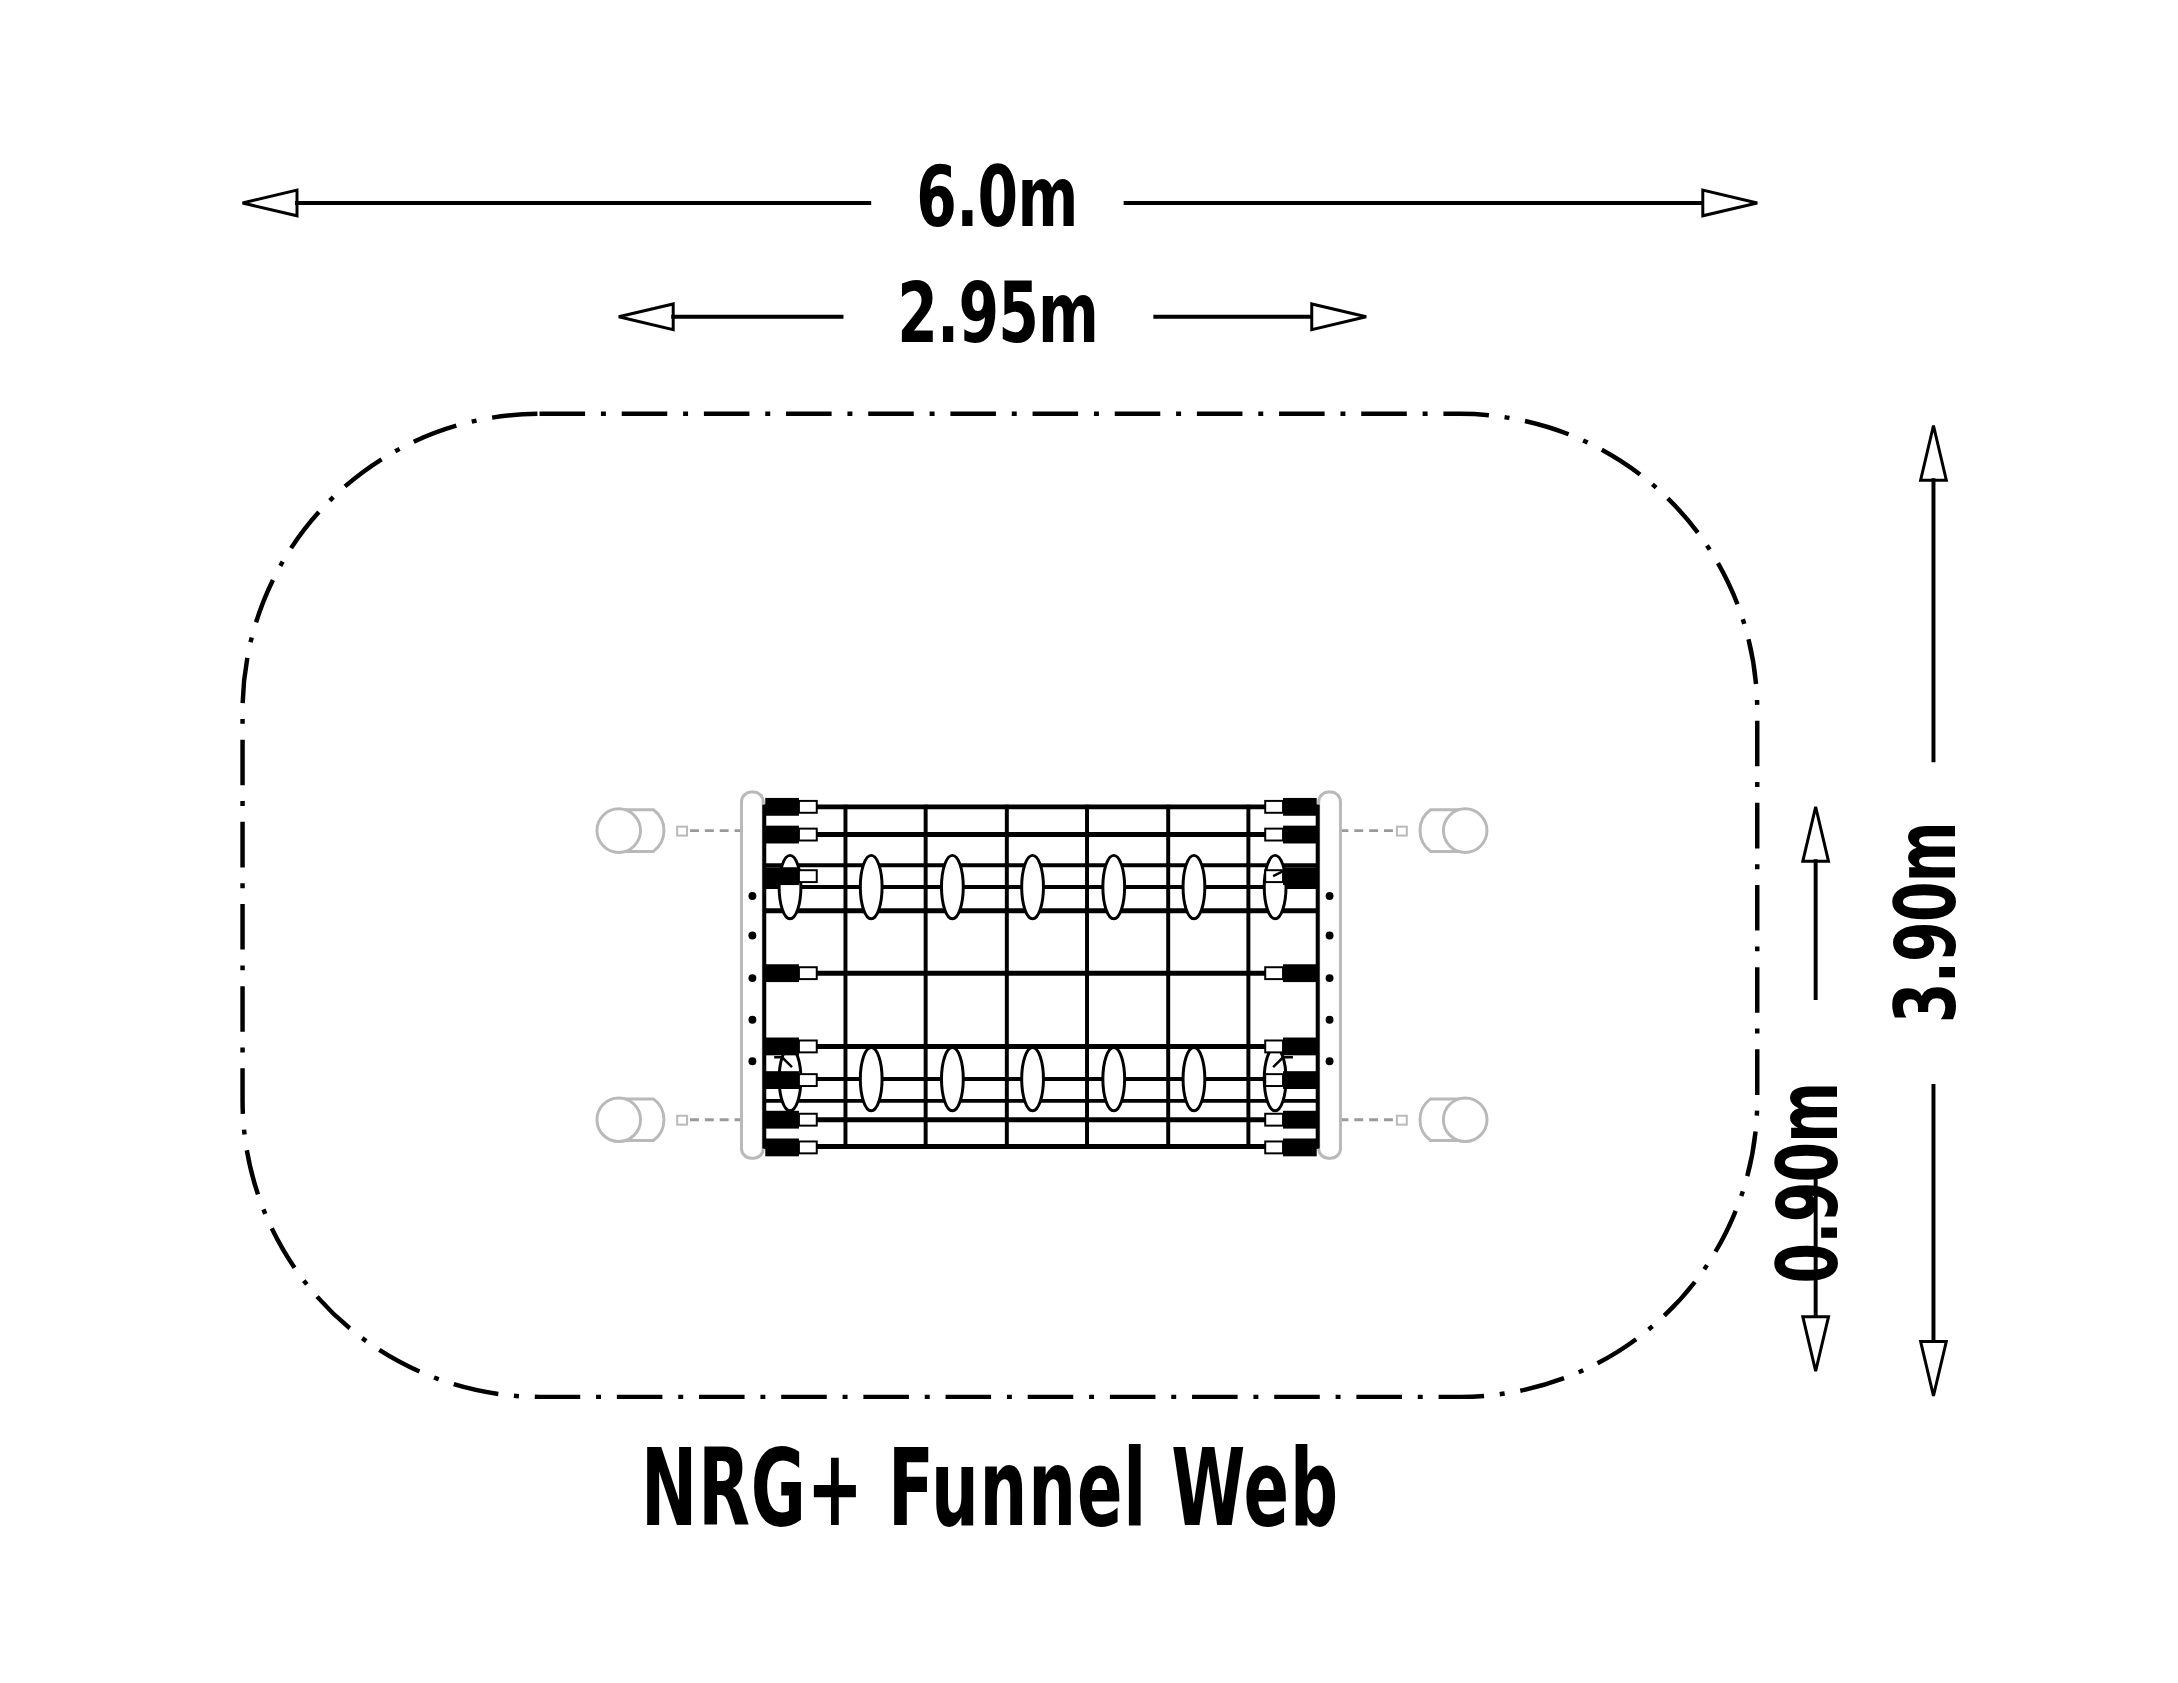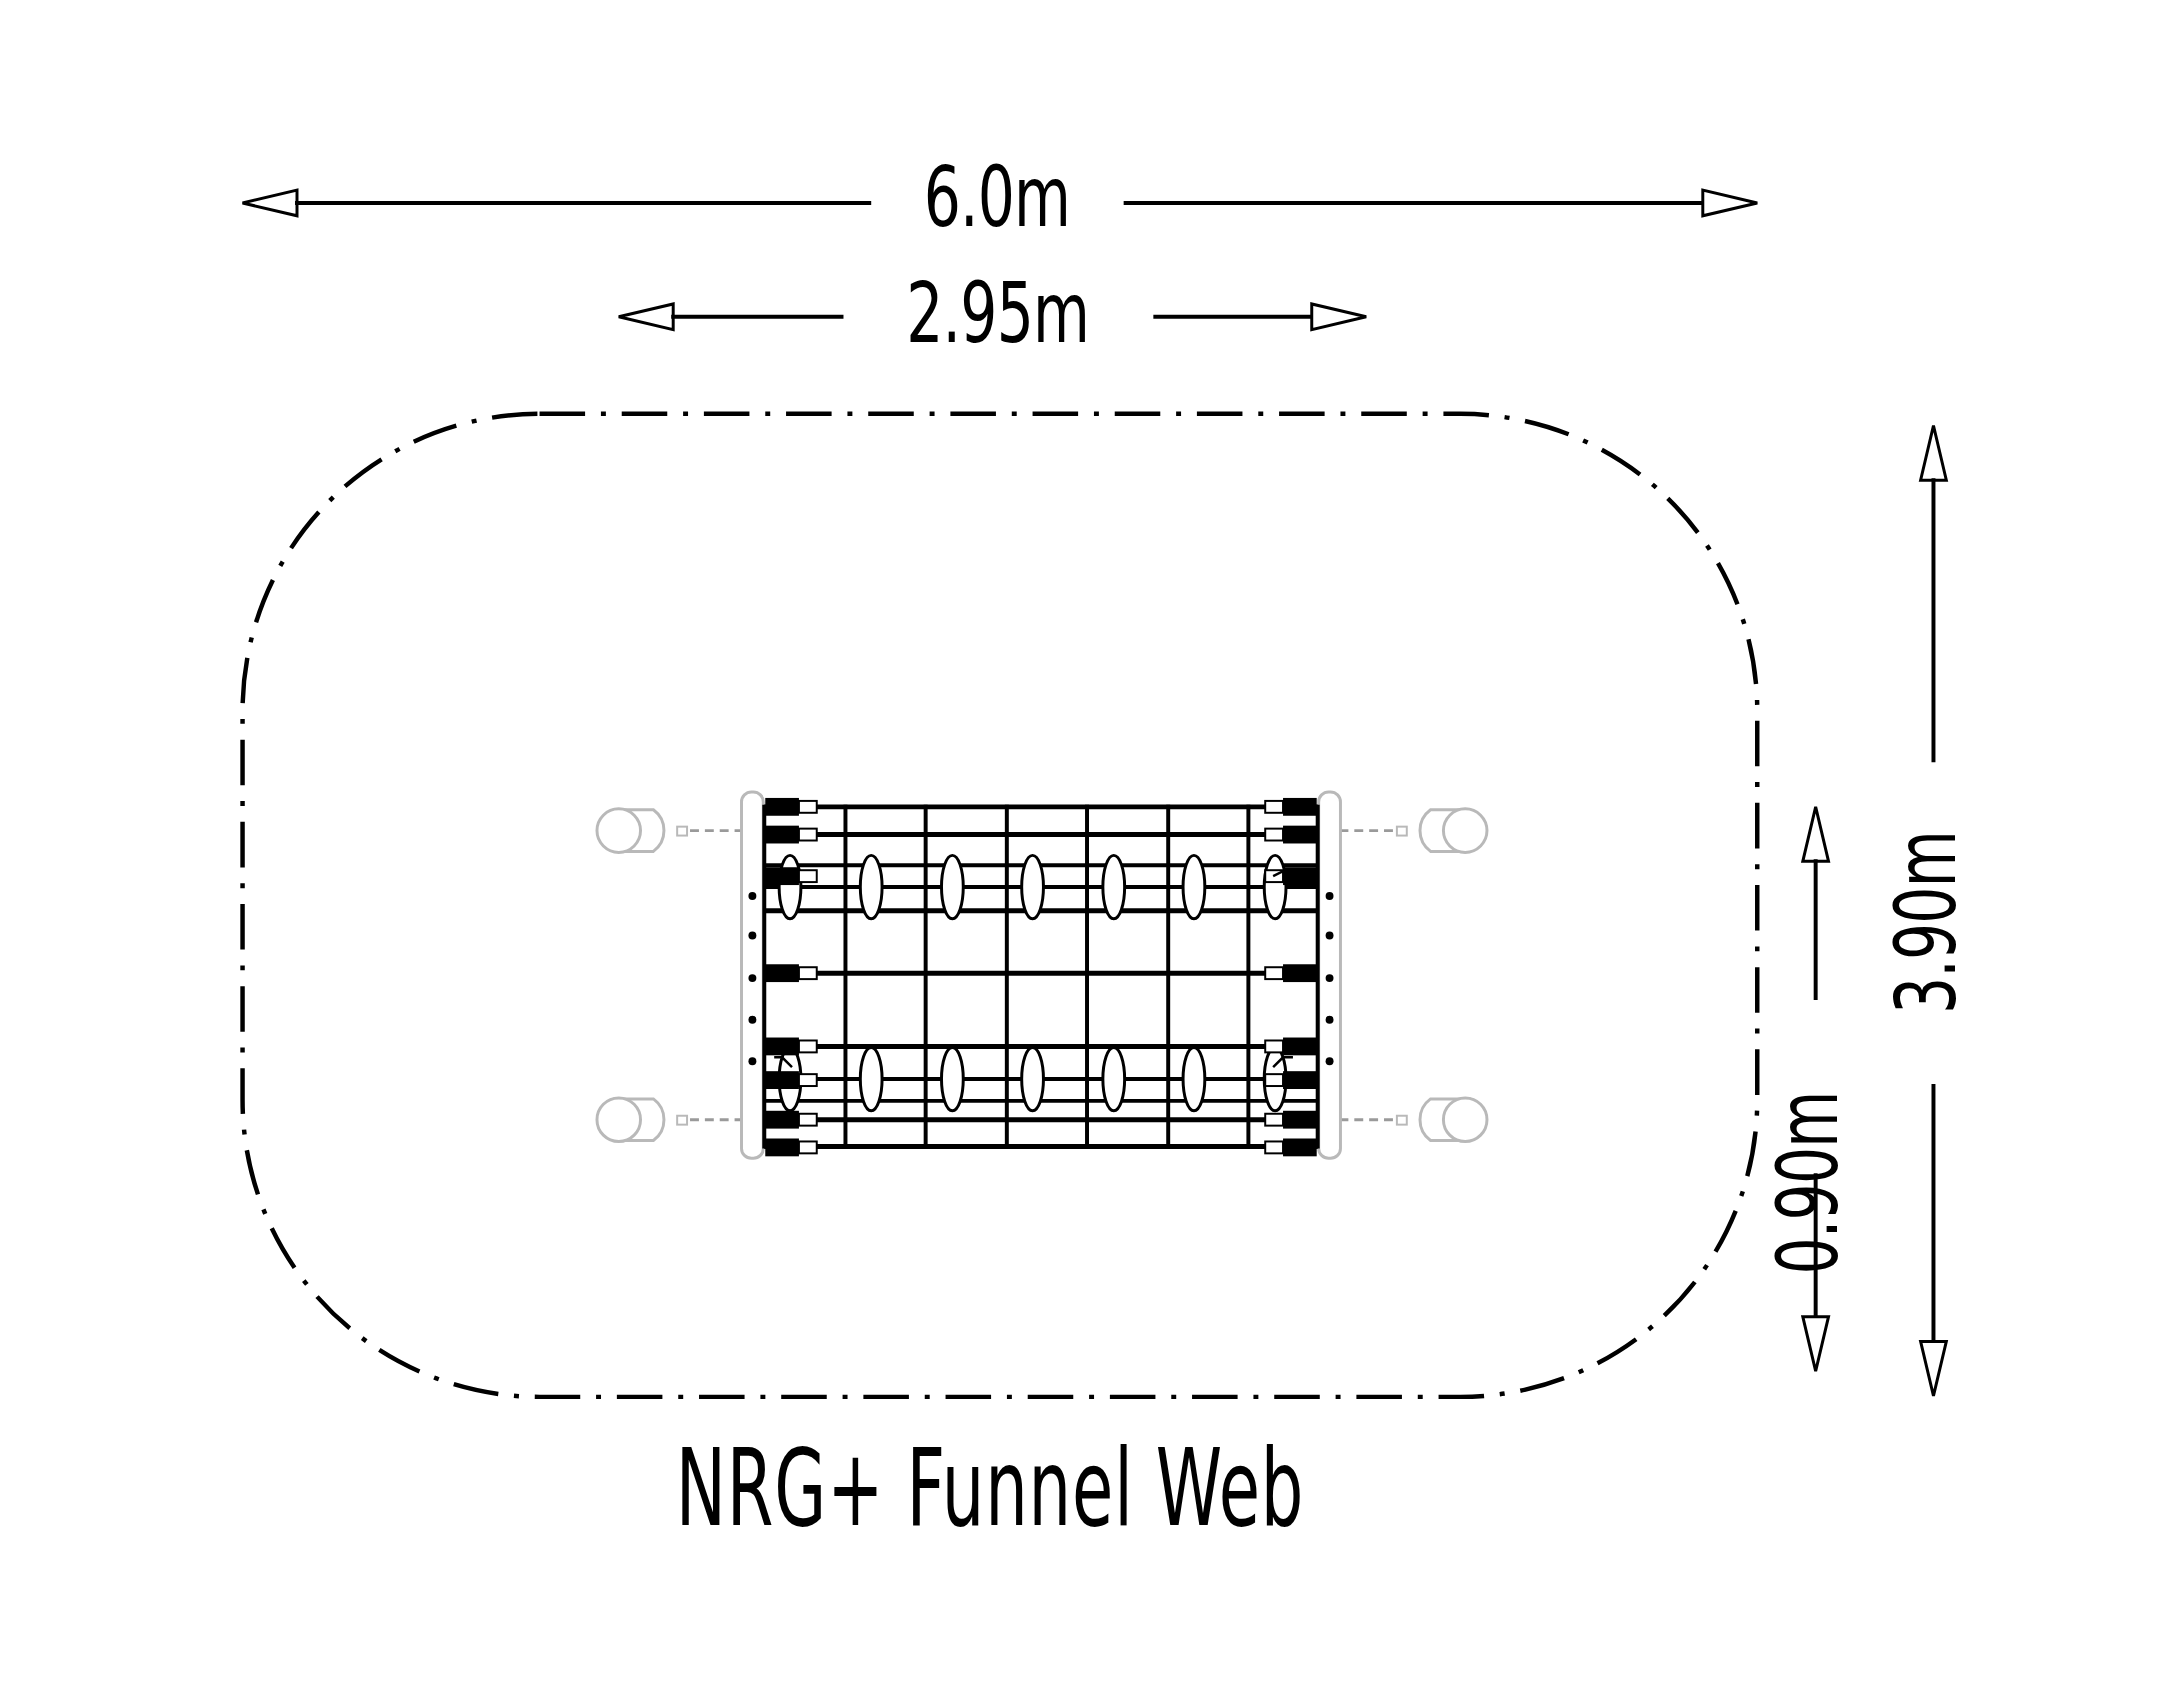--- a/index.html
+++ b/index.html
@@ -2,21 +2,21 @@
 <html><head>
 <meta charset="utf-8">
 <title>NRG+ Funnel Web</title>
 <style>
   html,body{margin:0;padding:0;background:#ffffff;}
   body{
     width:2178px;height:1683px;
     font-family:"DejaVu Sans Condensed","Liberation Sans",sans-serif;
     overflow:hidden;position:relative;
   }
-  #sheet{position:absolute;left:0;top:0;width:2178px;height:1683px;background:#fff;}
+  #sheet{position:absolute;left:0;top:0;width:2178px;height:1683px;background:#fff;font-weight:bold;}
   svg{display:block;}
   .dimtext{
     font-family:"DejaVu Sans Condensed","Liberation Sans",sans-serif;
     font-size:64px;
     fill:#000;
     letter-spacing:-1px;
   }
   .titletext{
     font-family:"DejaVu Sans Condensed","Liberation Sans",sans-serif;
     font-size:90px;

